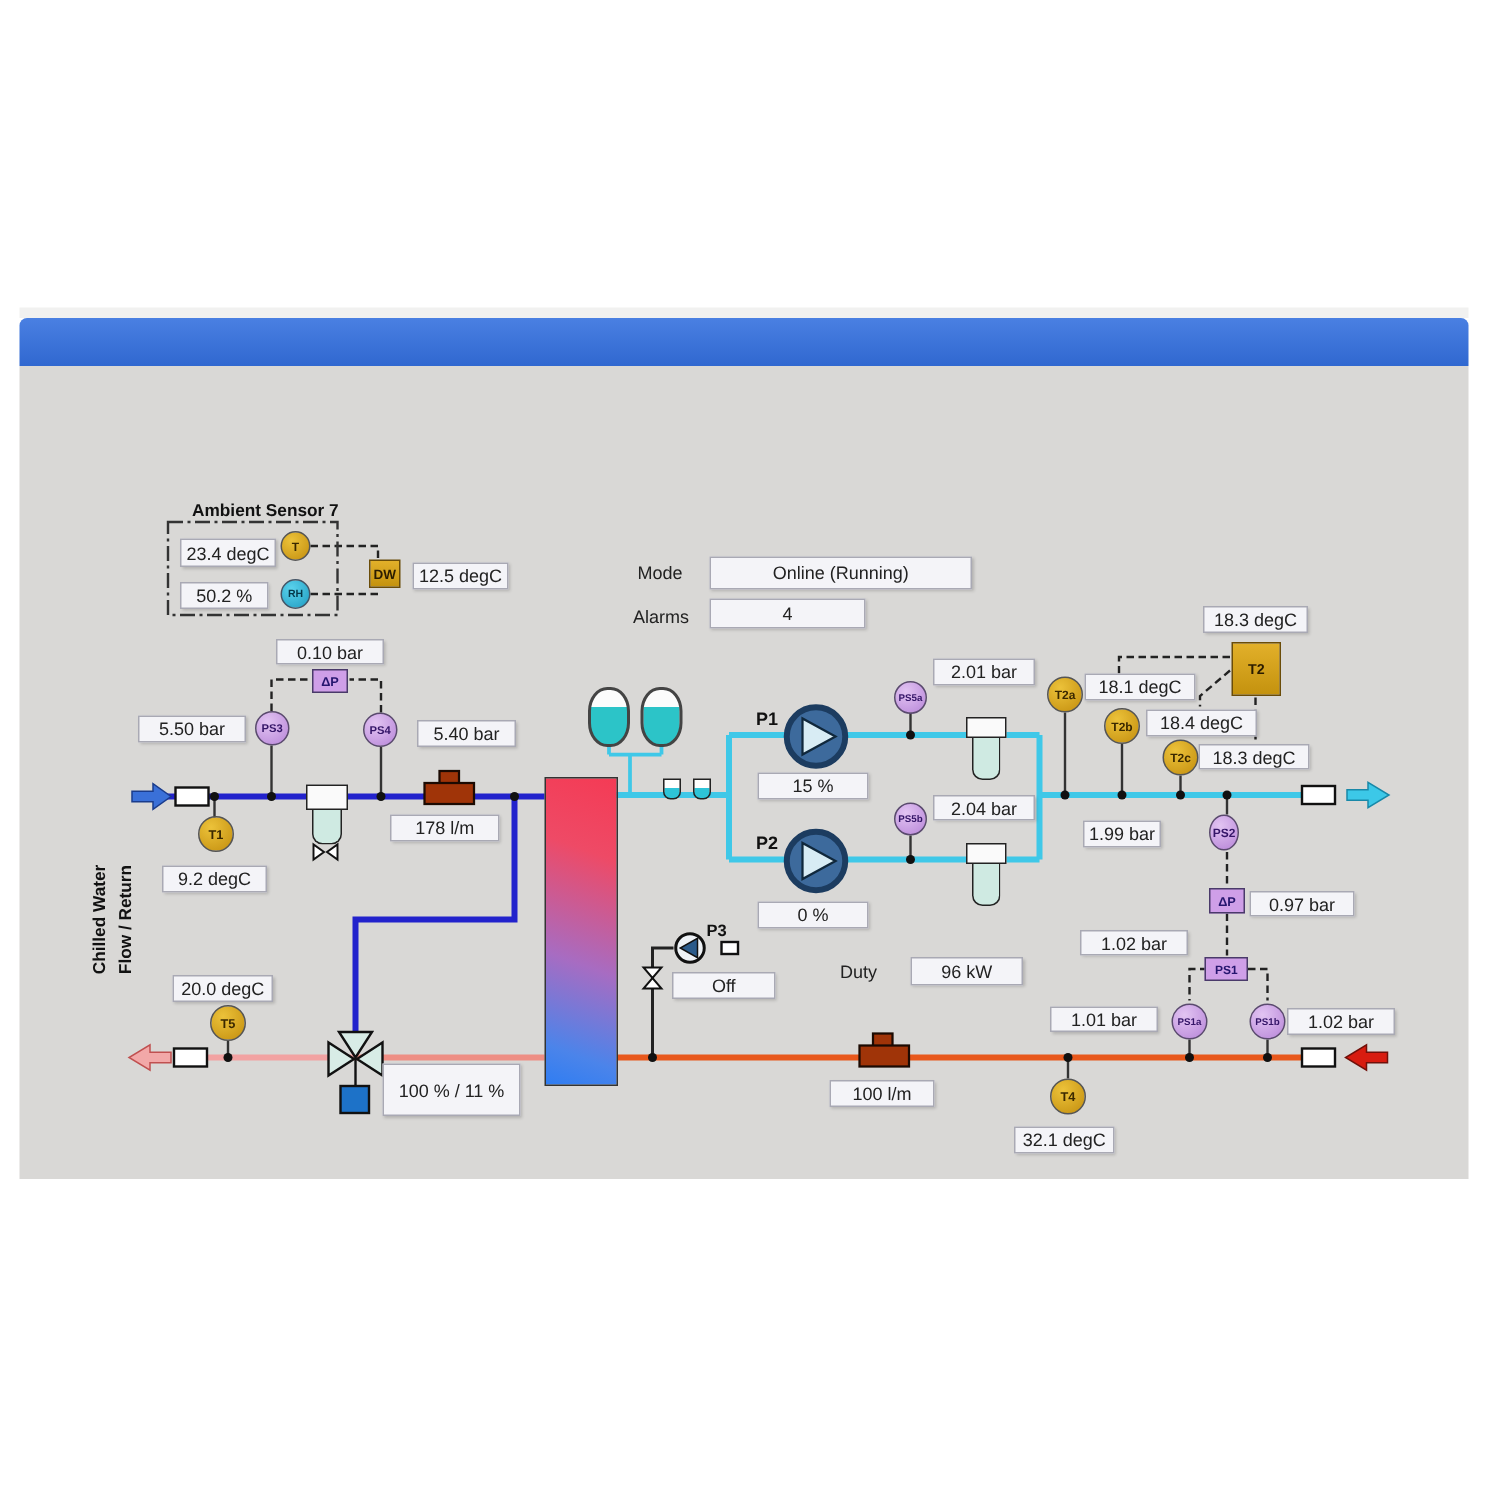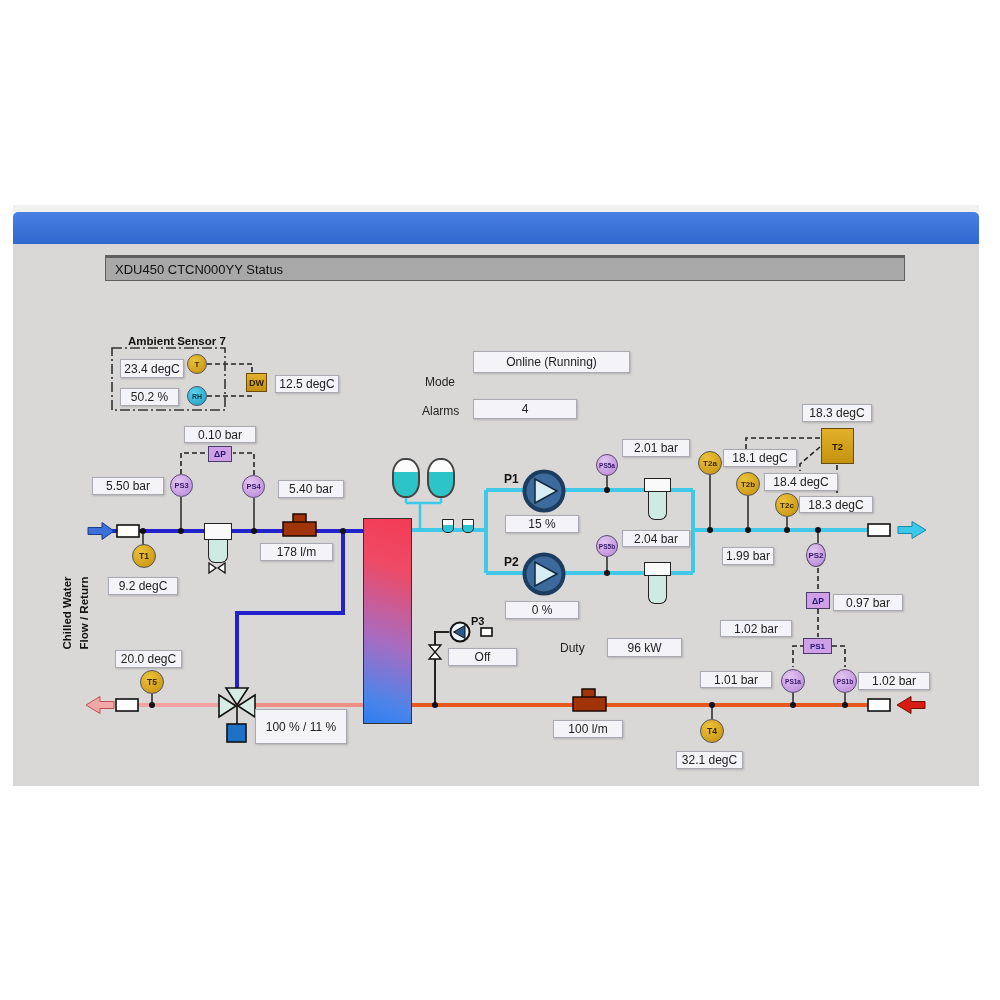--- a/index.html
+++ b/index.html
@@ -47,21 +47,20 @@
     color:#111;font-weight:bold;font-size:11.5px;text-align:center;line-height:1.45;z-index:4;}
 </style>
 </head>
 <body>
 
 <div id="stage">
 
   <div class="abs" id="top-strip"></div>
   <div class="abs" id="title-blue"></div>
   <div class="abs" id="win-body"></div>
-  <div class="abs" id="heading">XDU450 CTCN000YY Status</div>
 
   <svg id="overlay" class="abs" viewBox="0 0 1000 1000">
 
     <path d="M100 531 H363" stroke="#2222cc" stroke-width="4" fill="none"></path>
     <path d="M343 531 V613 H237 V692" stroke="#2222cc" stroke-width="4" fill="none"></path>
     <path d="M411 530 H486 M486 490 V573 M486 490 H693 M486 573 H693 M693 490 V573 M693 530 H873" stroke="#3fc8e8" stroke-width="4" fill="none"></path>
     <path d="M406 496 V503 M441 496 V503 M406 503 H441 M420 503 V529" stroke="#3fc8e8" stroke-width="2.5" fill="none"></path>
     <path d="M412 705 H873" stroke="#e8581c" stroke-width="4" fill="none"></path>
     <path d="M237 705 H363" stroke="#ee8e84" stroke-width="4" fill="none"></path>
     <path d="M130 705 H237" stroke="#f2a2a2" stroke-width="4" fill="none"></path>
@@ -186,21 +185,21 @@
 
   <div class="abs blbl" style="left:128px;top:335px;font-size:11.5px;">Ambient Sensor 7</div>
   <div class="abs vbox" style="left:120px;top:359px;width:64px;height:19px;">23.4 degC</div>
   <div class="abs circ gold" style="left:187px;top:354px;width:20px;height:20px;font-size:8px;">T</div>
   <div class="abs vbox" style="left:120px;top:388px;width:59px;height:18px;">50.2 %</div>
   <div class="abs circ cyanc" style="left:187px;top:386px;width:20px;height:20px;font-size:7px;">RH</div>
   <div class="abs amberbox" style="left:246px;top:373px;width:21px;height:19px;font-size:9px;">DW</div>
   <div class="abs vbox" style="left:275px;top:375px;width:64px;height:18px;">12.5 degC</div>
 
   <div class="abs lbl" style="left:425px;top:375px;">Mode</div>
-  <div class="abs vbox" style="left:473px;top:351px;width:157px;height:22px;">Online (Running)</div>
+  <div class="abs vbox" style="left:473px;top:371px;width:175px;height:22px;">Online (Running)</div>
   <div class="abs lbl" style="left:422px;top:404px;">Alarms</div>
   <div class="abs vbox" style="left:473px;top:399px;width:104px;height:20px;">4</div>
 
   <div class="abs vbox" style="left:92px;top:477px;width:72px;height:18px;">5.50 bar</div>
   <div class="abs circ psc" style="left:170px;top:474px;width:23px;height:23px;font-size:7.5px;">PS3</div>
   <div class="abs vbox" style="left:184px;top:426px;width:72px;height:17px;">0.10 bar</div>
   <div class="abs violetbox" style="left:208px;top:446px;width:24px;height:16px;font-size:8.5px;">ΔP</div>
   <div class="abs circ psc" style="left:242px;top:475px;width:23px;height:23px;font-size:7.5px;">PS4</div>
   <div class="abs vbox" style="left:278px;top:480px;width:66px;height:18px;">5.40 bar</div>
   <div class="abs circ gold" style="left:132px;top:544px;width:24px;height:24px;font-size:8.5px;">T1</div>

